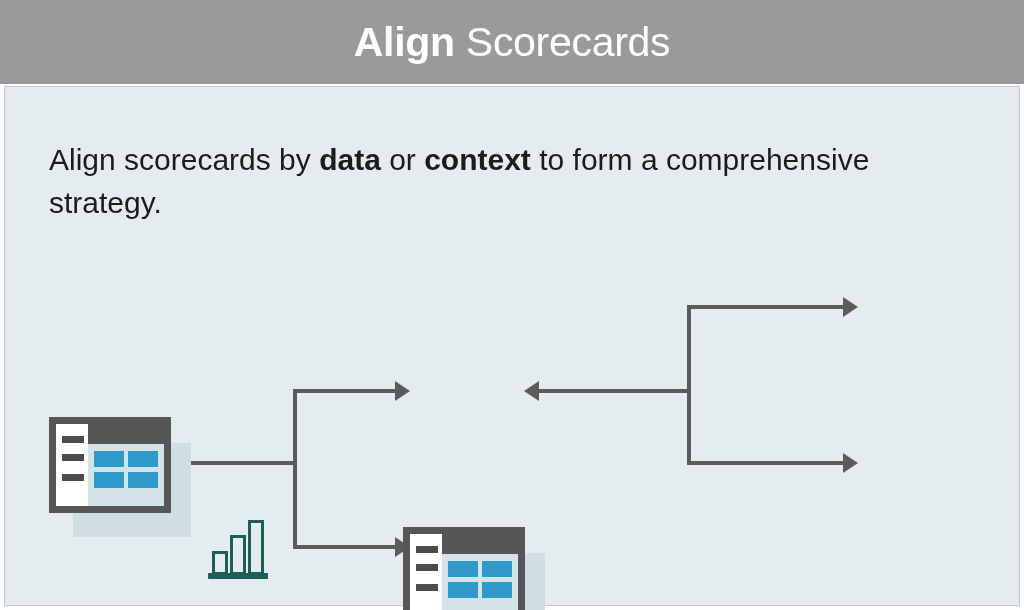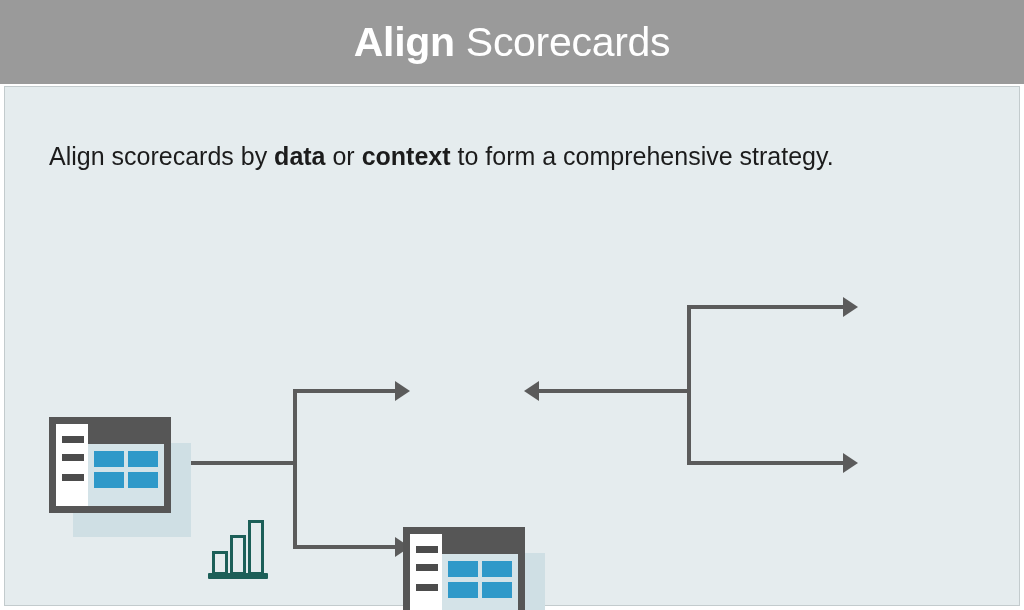--- a/index.html
+++ b/index.html
@@ -54,21 +54,21 @@
     height: 520px;
     background: #e5ecee;
     border: 1px solid #c3cbcd;
     box-sizing: border-box;
   }
   .lede {
     position: absolute;
     left: 44px;
     top: 52px;
     width: 930px;
-    font-size: 25px;
+    font-size: 30px;
     line-height: 1.42;
     color: #1c1c1c;
     font-weight: normal;
   }
   .lede b {
     font-weight: bold;
   }
   
   .diagram {
     position: absolute;

